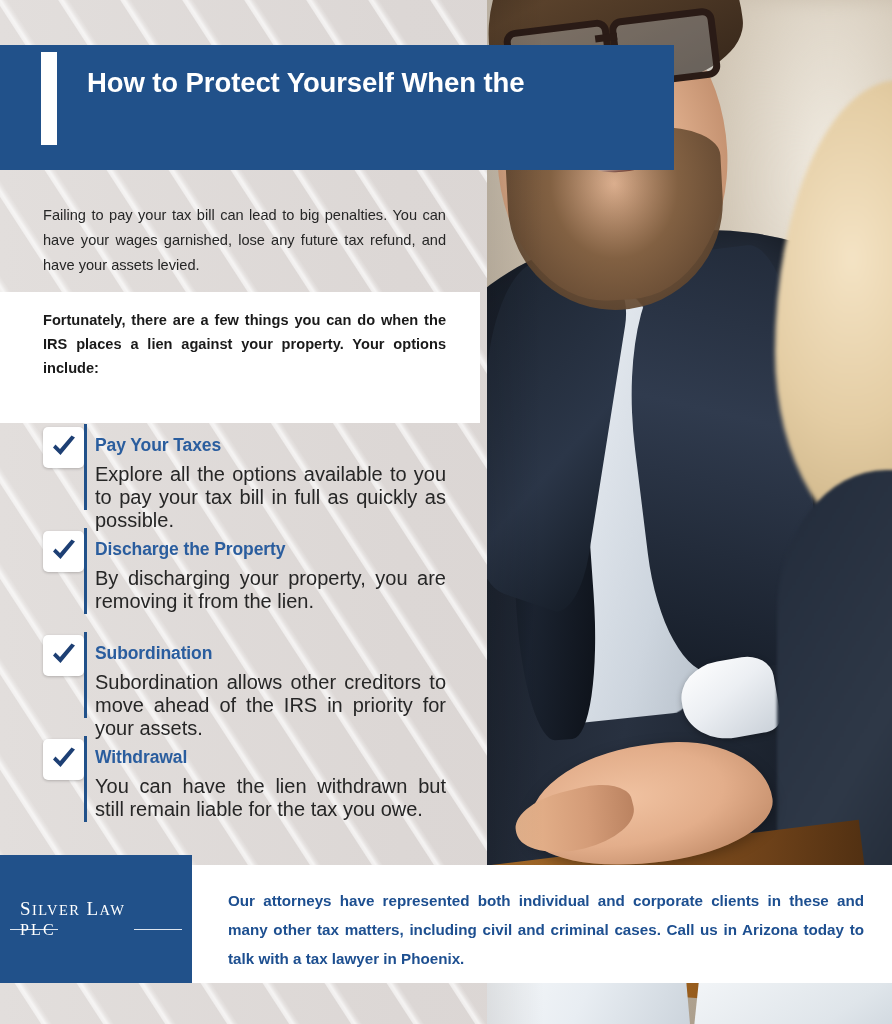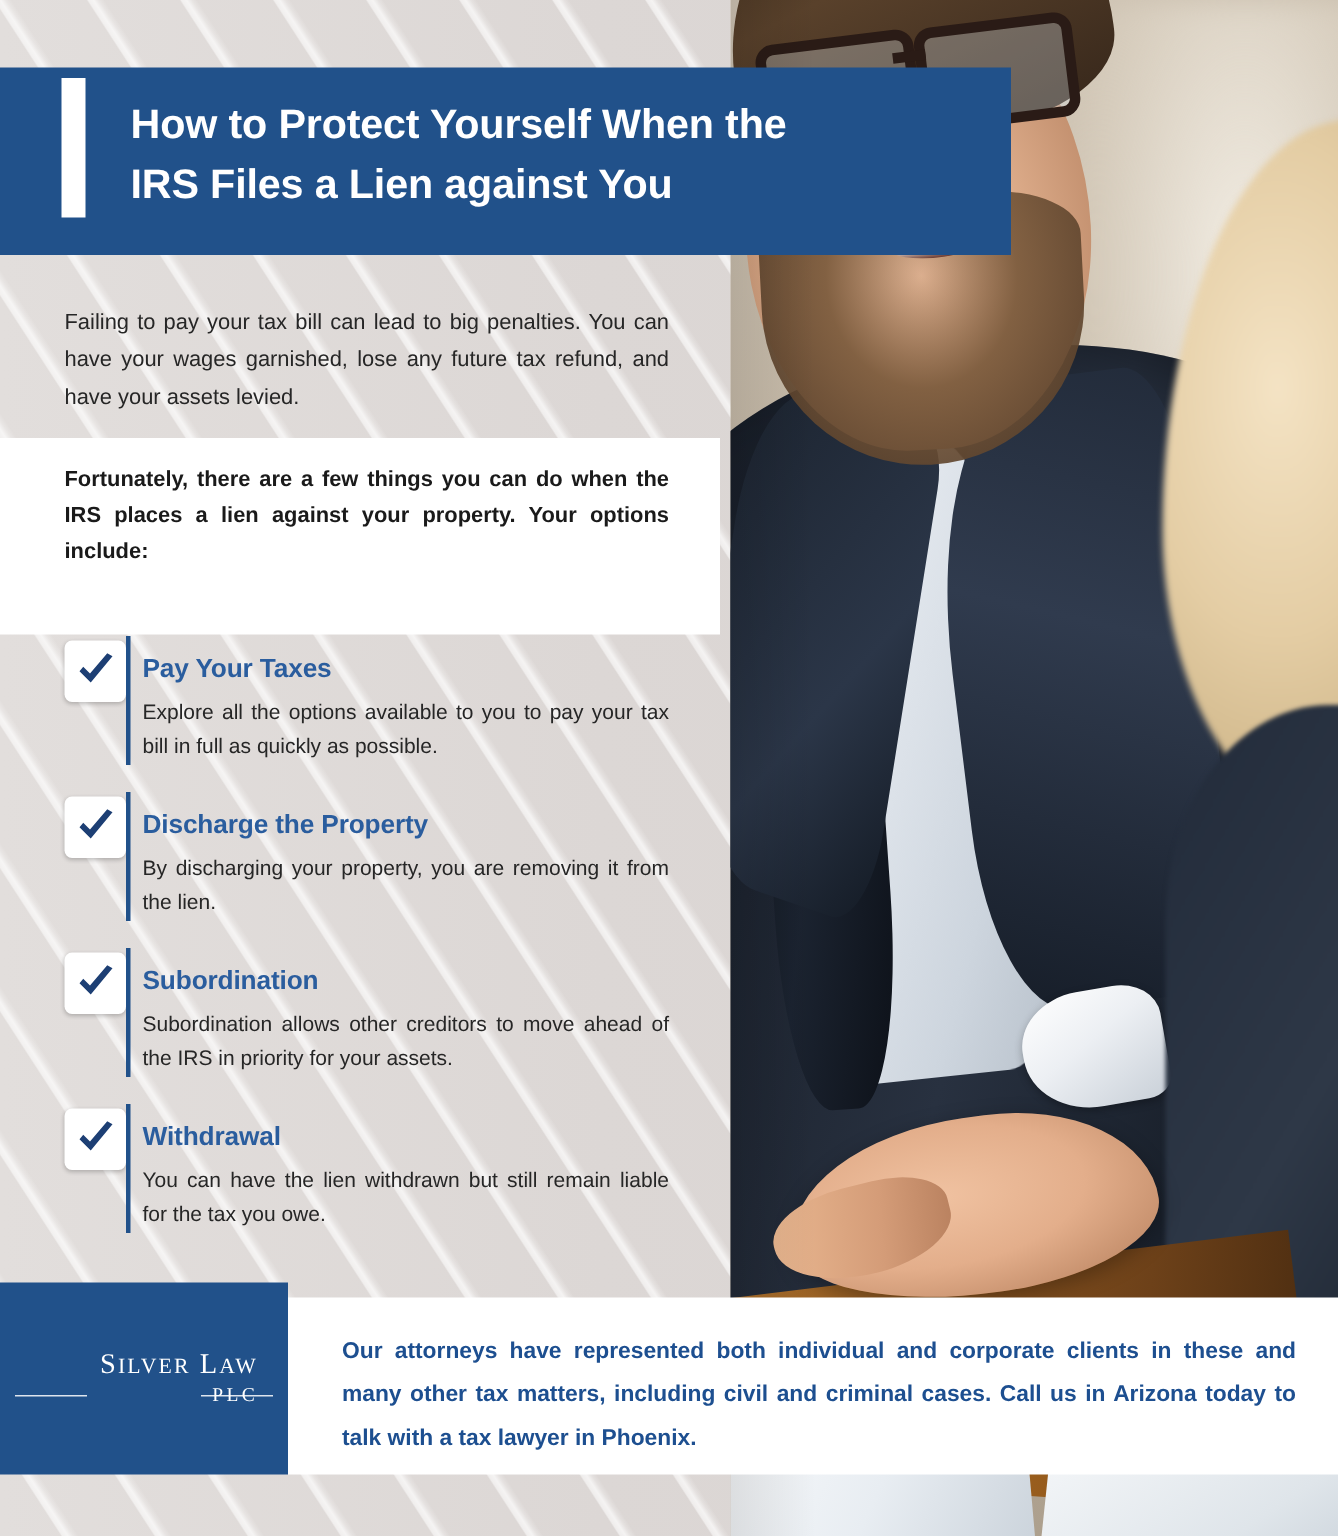--- a/index.html
+++ b/index.html
@@ -246,51 +246,51 @@
     background:#21518a;
   }
   .check-title{
     position:absolute;left:95px;top:11px;
     font-size:17.5px;font-weight:bold;color:#2a5d9e;
     letter-spacing:-.1px;
     text-align:center;
   }
   .check-desc{
     position:absolute;left:95px;top:39px;width:351px;
-    font-size:14px;line-height:23px;color:#262626;text-align:justify;
+    font-size:20px;line-height:23px;color:#262626;text-align:justify;
   }
 
   
   #footer-white{
     position:absolute;left:192px;top:865px;width:700px;height:118px;
     background:#ffffff;z-index:3;
   }
   #footer-text{
     position:absolute;left:36px;top:21px;width:636px;
     font-size:15.2px;line-height:29px;color:#1d4f90;font-weight:600;
     text-align:justify;
   }
   #footer-text b{font-weight:bold;}
   #logo-block{
     position:absolute;left:0;top:855px;width:192px;height:128px;
     background:#21518a;z-index:4;
     display:flex;align-items:center;justify-content:center;
   }
   #logo-inner{
-    position:relative;width:152px;text-align:right;color:#ffffff;
+    position:relative;width:152px;text-align:left;color:#ffffff;
     font-family:"Liberation Serif",serif;
   }
   #logo-name{
     font-size:19px;letter-spacing:1.4px;line-height:20px;
     white-space:nowrap;
   }
   #logo-name .cap{font-size:19px;}
   #logo-name .sm{font-size:14.5px;}
   #logo-plc{
-    font-size:13px;letter-spacing:2.2px;margin-top:1px;
+    font-size:16px;letter-spacing:2.2px;margin-top:1px;
   }
   #logo-rule-l,#logo-rule-r{
     position:absolute;top:30px;height:1px;background:rgba(255,255,255,.85);
   }
   #logo-rule-l{left:-10px;width:48px;}
   #logo-rule-r{right:-10px;width:48px;}
 </style>
 </head>
 <body>
 
@@ -322,21 +322,20 @@
     <div class="pl" id="ph-fingers"></div>
     <div class="pl" id="ph-desk2"></div>
     <div class="pl" id="ph-paper1"></div>
     <div class="pl" id="ph-paper2"></div>
   </div>
 
   <div id="title-bar">
     <div id="title-accent"></div>
     <div id="title-text">
       <div>How to Protect Yourself When the</div>
-      <div>IRS Files a Lien against You</div>
     </div>
   </div>
 
   <div id="intro-para">Failing to pay your tax bill can lead to big penalties. You can have your wages garnished, lose any future tax refund, and have your assets levied.</div>
 
   <div id="lead-band">
     <div id="lead-text">Fortunately, there are a few things you can do when the IRS places a lien against your property. Your options include:</div>
   </div>
 
   <div id="checklist">

